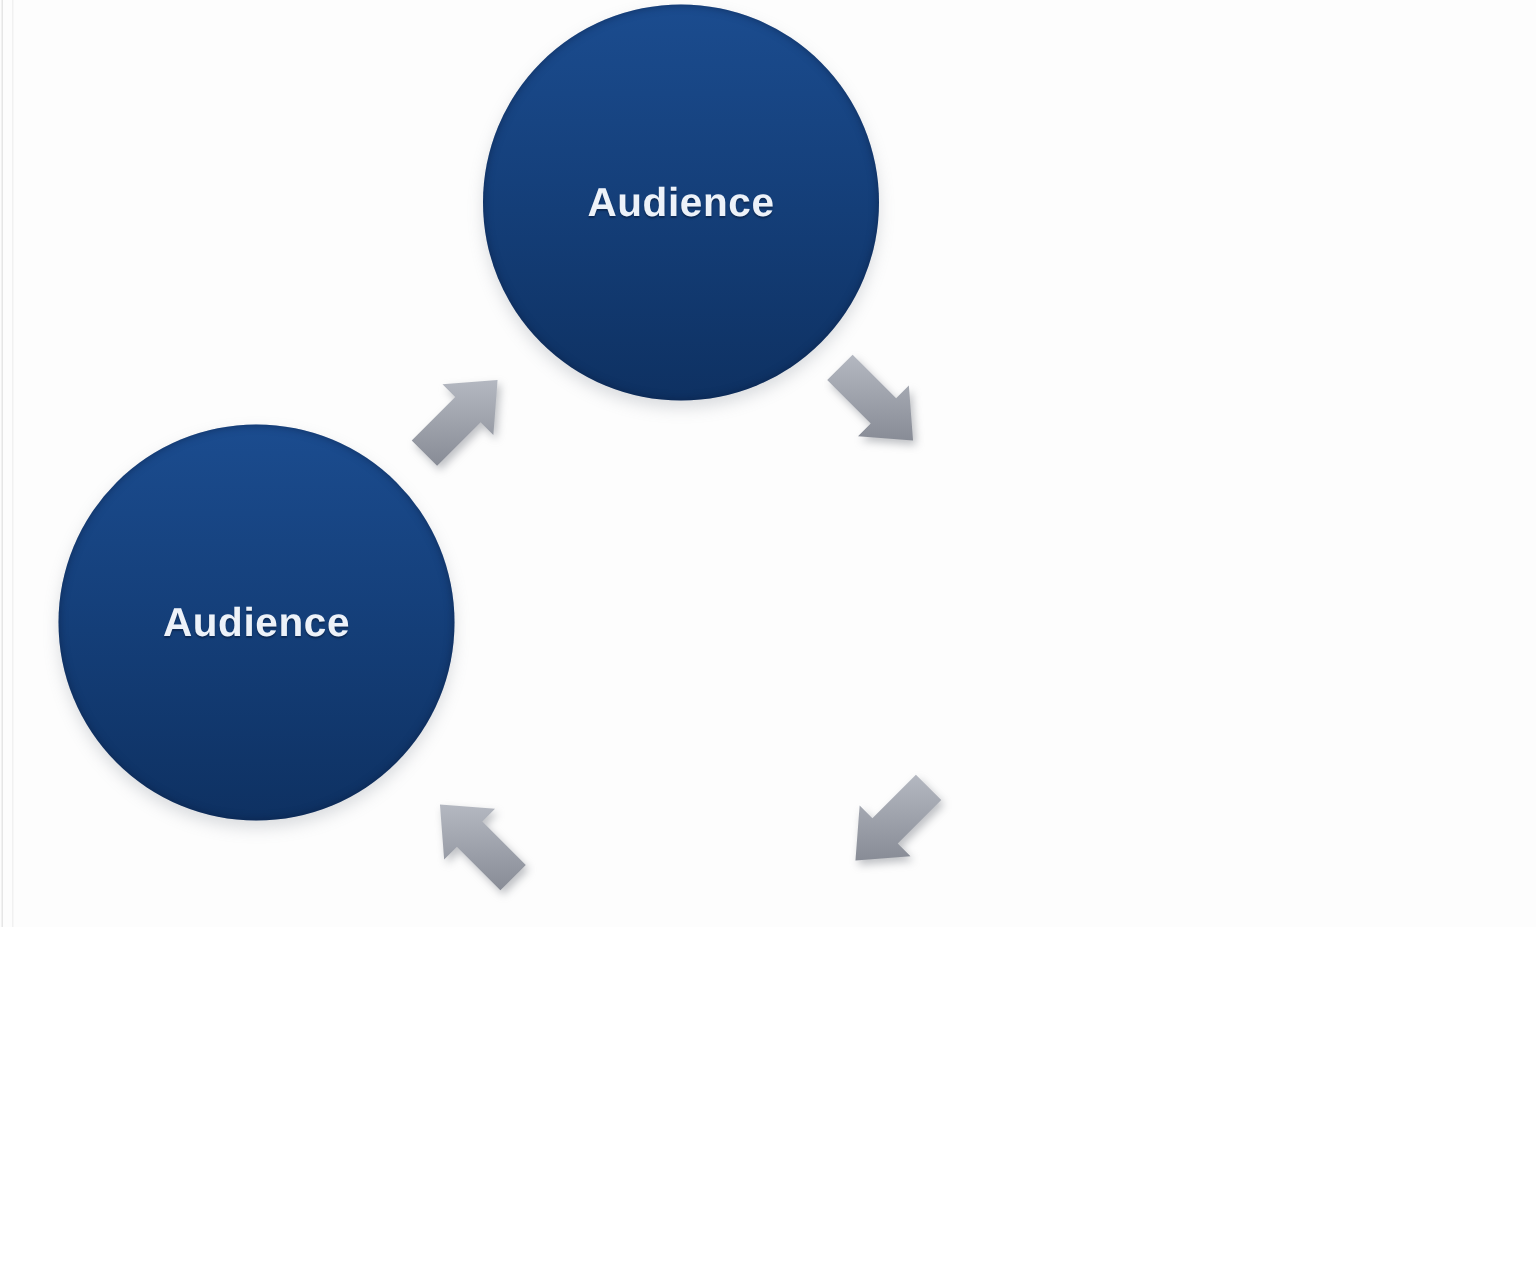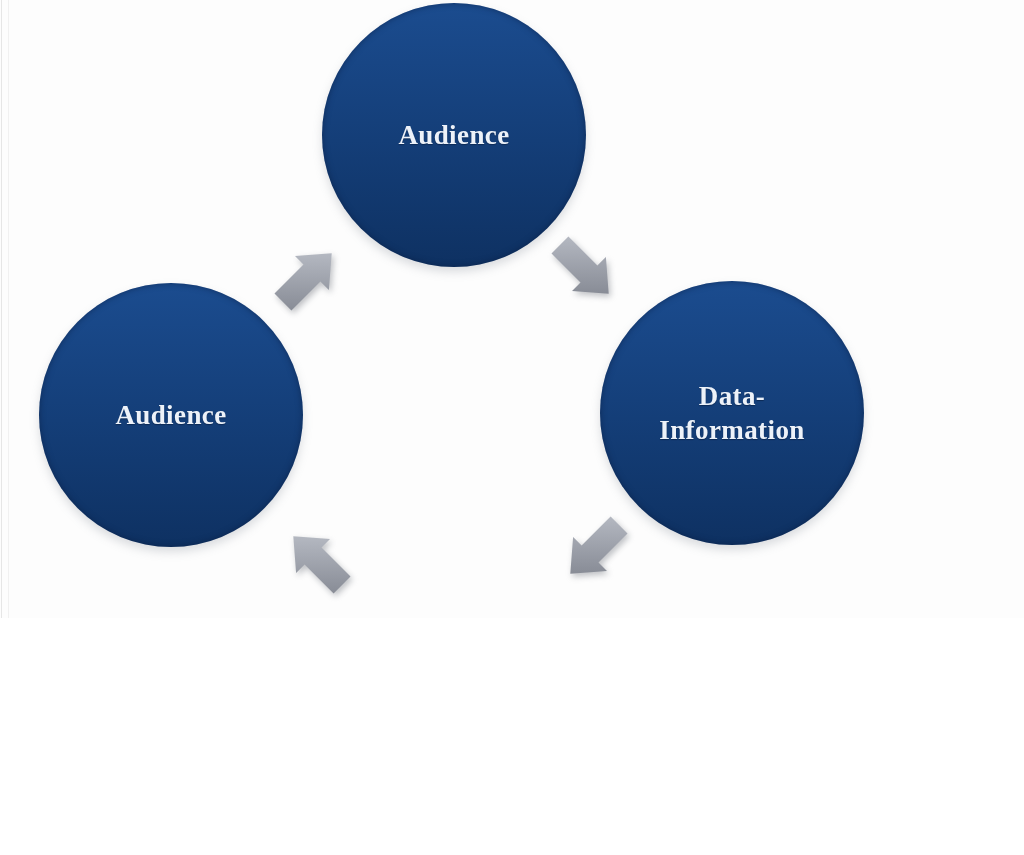--- a/index.html
+++ b/index.html
@@ -6,21 +6,21 @@
     margin: 0;
     padding: 0;
     background: #ffffff;
   }
   .canvas {
     position: relative;
     width: 1024px;
     height: 618px;
     background: var(--bg, #fdfdfd);
     overflow: hidden;
-    font-family: Liberation Serif, serif;
+    font-family: Liberation Sans, sans-serif;
   }
   .page-edge-a {
     position: absolute;
     left: 1px; top: 0;
     width: 1px; height: 100%;
     background: #e6e6e6;
   }
   .page-edge-b {
     position: absolute;
     left: 8px; top: 0;
@@ -78,24 +78,20 @@
         <stop offset="0%" class="arrow-stop-light" stop-color="#b4b8c1"></stop>
         <stop offset="100%" class="arrow-stop-dark" stop-color="#888c96"></stop>
       </linearGradient>
     </defs>
   </svg>
 
   <div class="node node-audience">
     <span class="node-label">Audience</span>
   </div>
 
-  <div class="node node-data">
-    <span class="node-label">Data-
-Information</span>
-  </div>
 
 
   <div class="node node-synthesis">
     <span class="node-label">Audience</span>
   </div>
 
   <svg class="arrow arrow-se" viewBox="0 0 100 100">
     <polygon fill="url(#arrowGrad)" points="34.4,17.5 63.4,46.5 71.9,38.0 74.7,74.7 38.0,71.9 46.5,63.4 17.5,34.4"></polygon>
   </svg>
 

